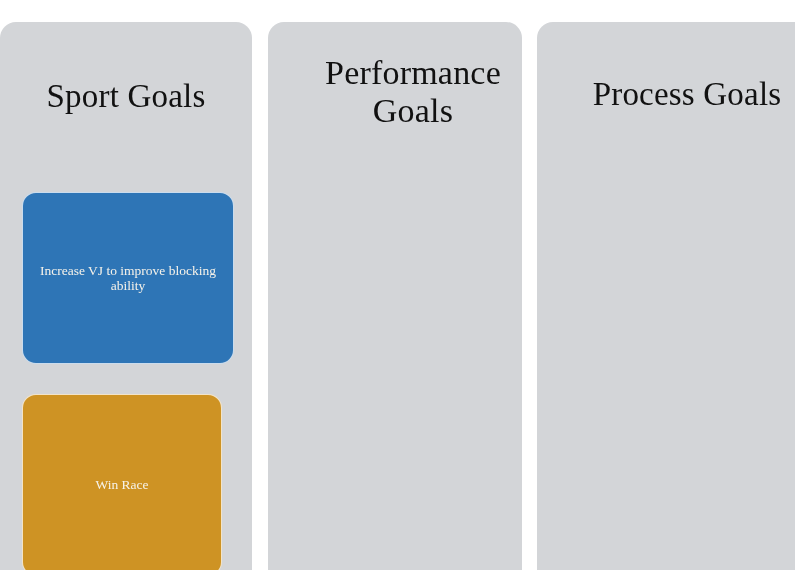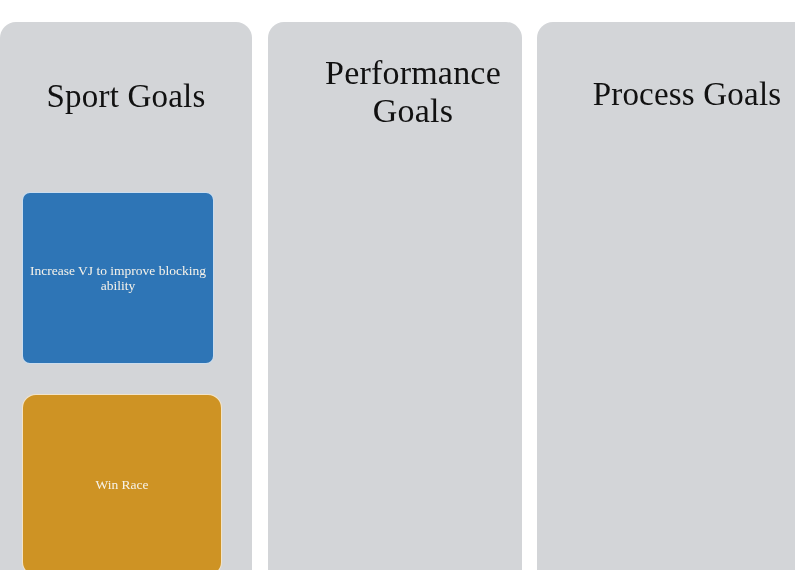--- a/index.html
+++ b/index.html
@@ -51,22 +51,22 @@
     justify-content: center;
     text-align: center;
     color: #f7f3ea;
     border: 1px solid rgba(255,255,255,0.75);
     line-height: 1.14;
     padding: 2px 6px;
   }
 
   
   #sport-box-1 {
-    left: 22px; top: 170px; width: 192px; height: 172px;
-    background: #2e75b6; border-radius: 8px; font-size: 13.5px;
+    left: 22px; top: 170px; width: 212px; height: 172px;
+    background: #2e75b6; border-radius: 14px; font-size: 13.5px;
   }
   #sport-box-2 {
     left: 22px; top: 372px; width: 200px; height: 182px;
     background: #ce9324; border-radius: 14px; font-size: 13.5px;
   }
 
   
   #perf-box-1 {
     left: 295px; top: 176px; width: 202px; height: 66px;
     background: #2e75b6; border-radius: 12px; font-size: 13.5px;

